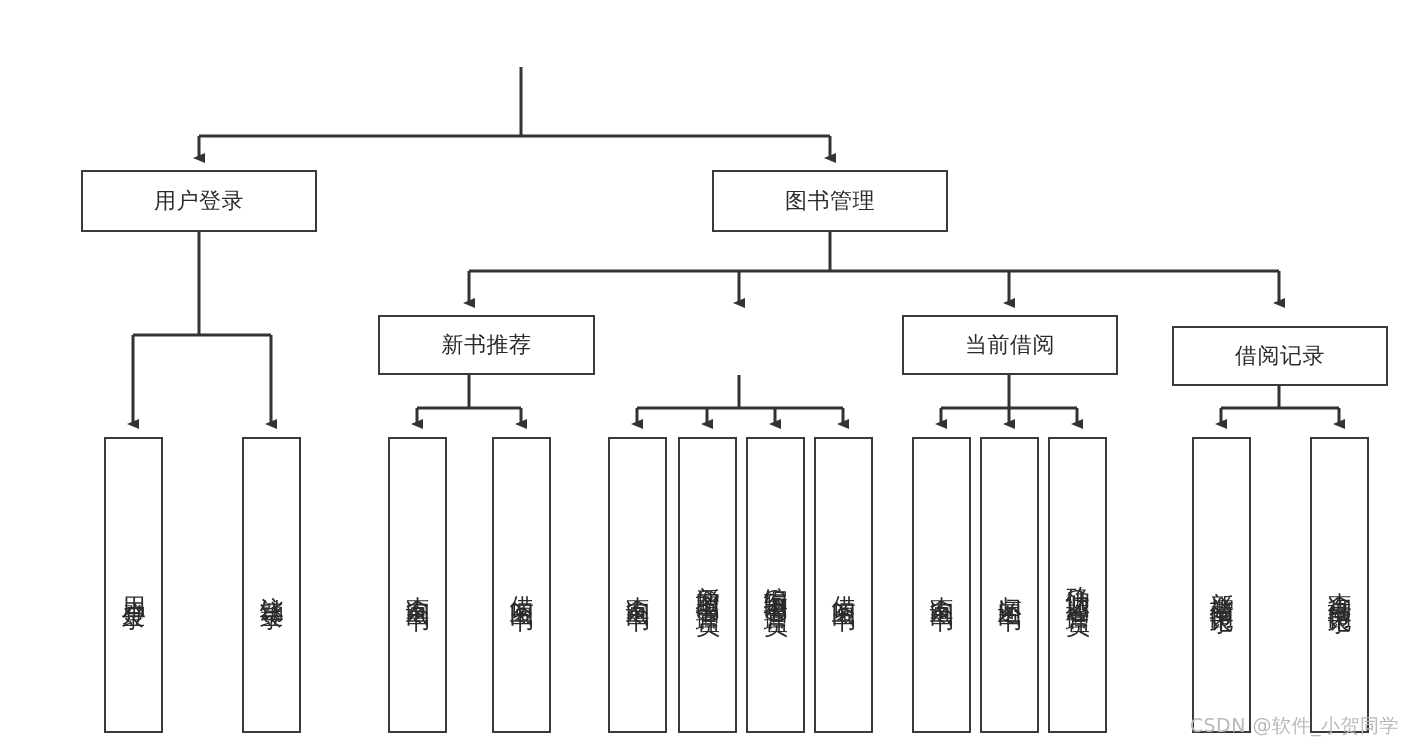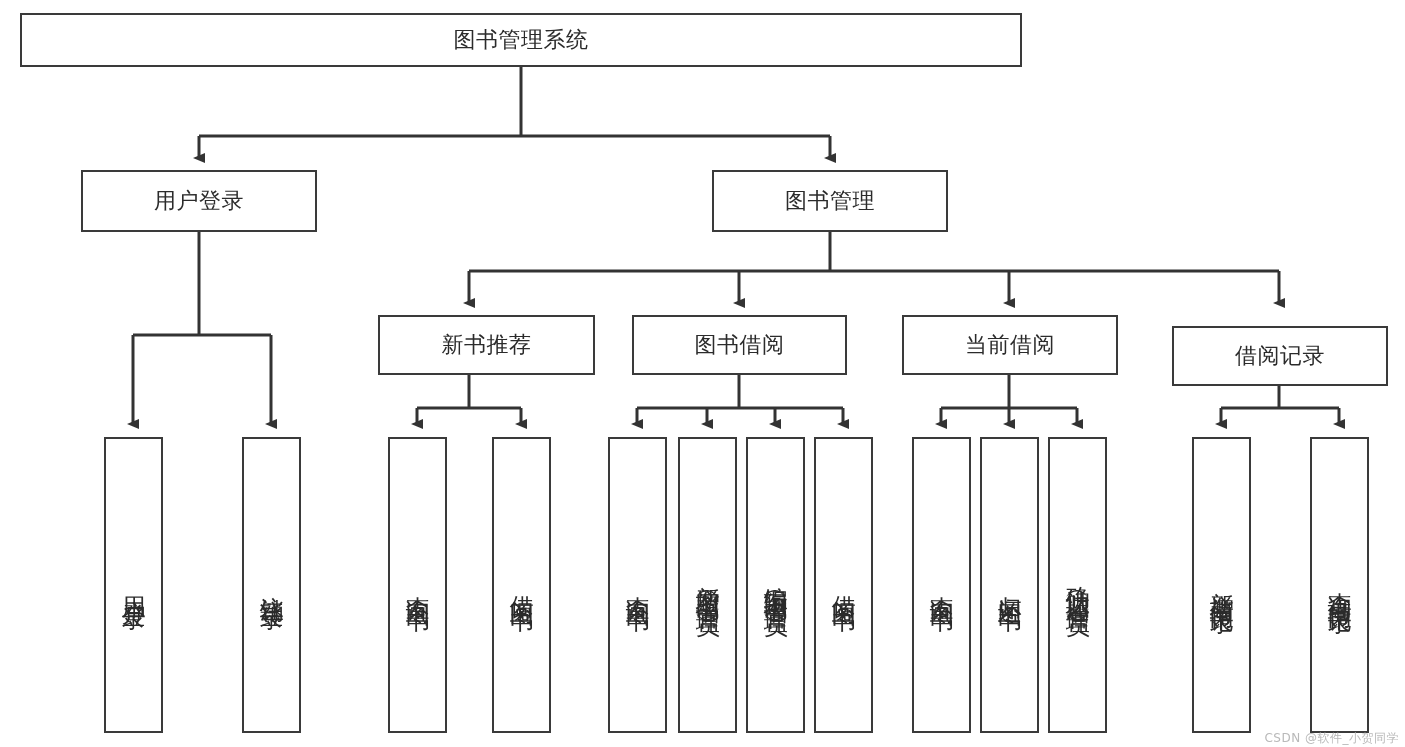--- a/index.html
+++ b/index.html
@@ -33,22 +33,22 @@
     text-orientation:upright;
     font-size:24px;
     line-height:1.1;
     letter-spacing:4px;
     white-space:normal;
     max-height:270px;
   }
   #watermark{
     position:absolute;
     right:6px;
-    bottom:0;
-    font-size:12px;
+    bottom:8px;
+    font-size:19px;
     color:#b9b9b9;
     letter-spacing:0.5px;
     user-select:none;
     white-space:nowrap;
   }
 </style>
 </head>
 <body>
 
 <div id="stage">
@@ -96,36 +96,30 @@
       <path d="M1009,408 L1009,424" marker-end="url(#arrow)"></path>
       <path d="M1077,408 L1077,424" marker-end="url(#arrow)"></path>
 
       <path d="M1279,375 L1279,408"></path>
       <path d="M1221,408 L1339,408"></path>
       <path d="M1221,408 L1221,424" marker-end="url(#arrow)"></path>
       <path d="M1339,408 L1339,424" marker-end="url(#arrow)"></path>
     </g>
   </svg>
 
-  <div class="node horiz" style="left:20px;top:13px;width:1002px;height:54px;">
-    <span class="lbl">图书管理系统</span>
-  </div>
 
   <div class="node horiz" style="left:81px;top:170px;width:236px;height:62px;">
     <span class="lbl">用户登录</span>
   </div>
   <div class="node horiz" style="left:712px;top:170px;width:236px;height:62px;">
     <span class="lbl">图书管理</span>
   </div>
 
   <div class="node horiz" style="left:361px;top:315px;width:217px;height:60px;margin-left:17px;">
     <span class="lbl">新书推荐</span>
-  </div>
-  <div class="node horiz" style="left:632px;top:315px;width:215px;height:60px;">
-    <span class="lbl">图书借阅</span>
   </div>
   <div class="node horiz" style="left:902px;top:315px;width:216px;height:60px;">
     <span class="lbl">当前借阅</span>
   </div>
   <div class="node horiz" style="left:1172px;top:315px;width:216px;height:60px;margin-top:11px;">
     <span class="lbl">借阅记录</span>
   </div>
 
   <div class="node vert" style="left:104px;top:437px;width:59px;height:296px;">
     <span class="lbl">用户登录</span>

